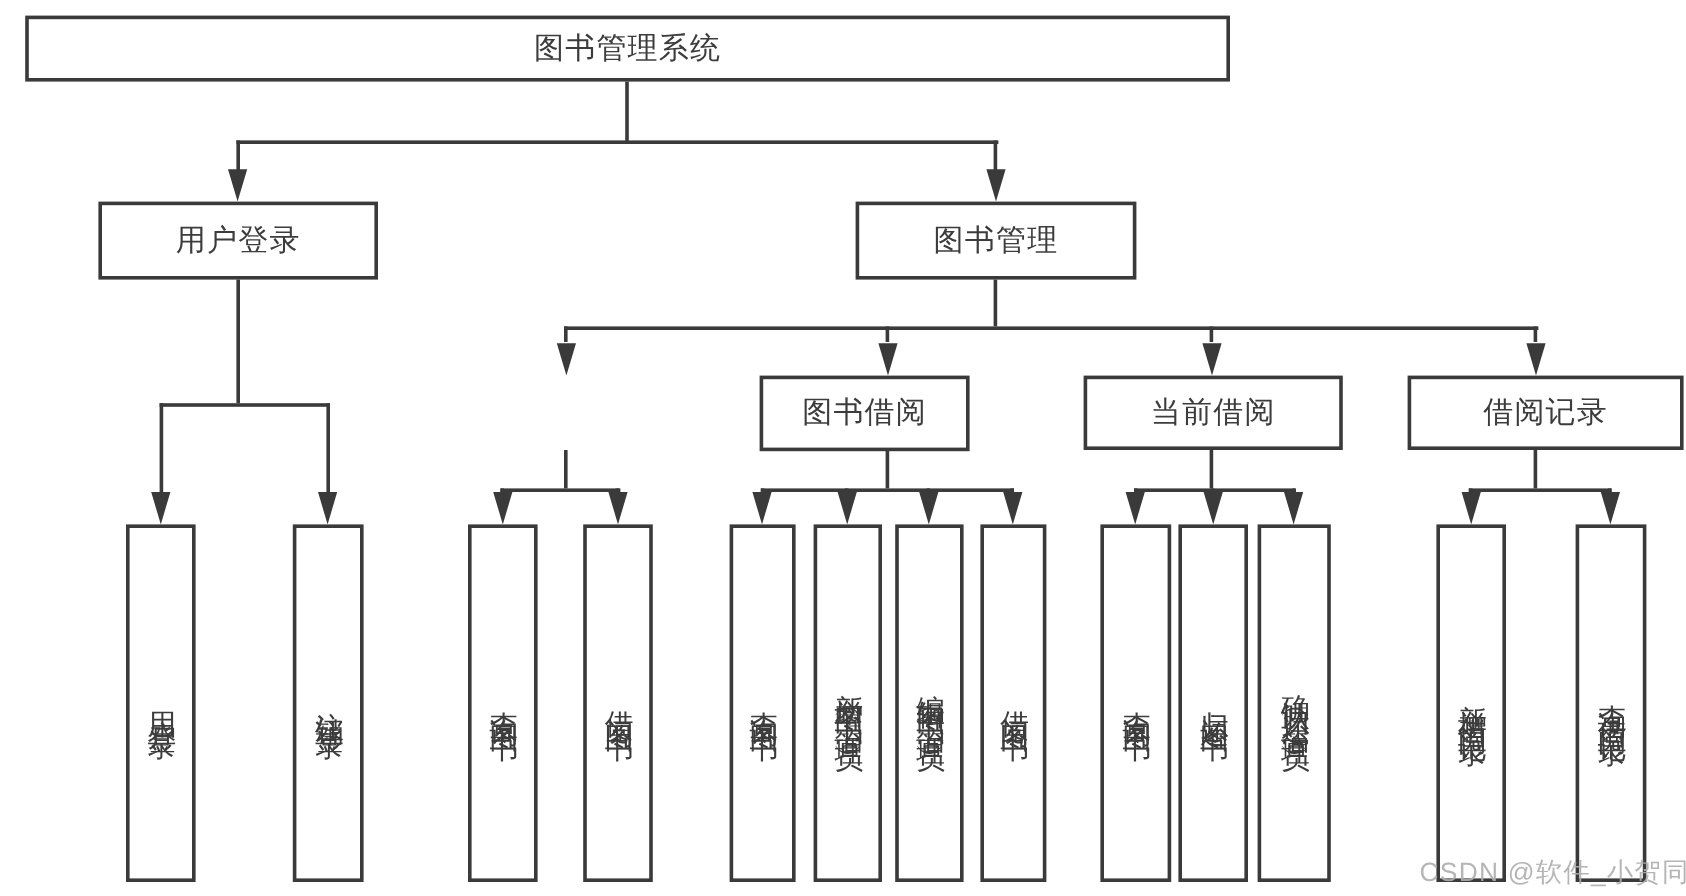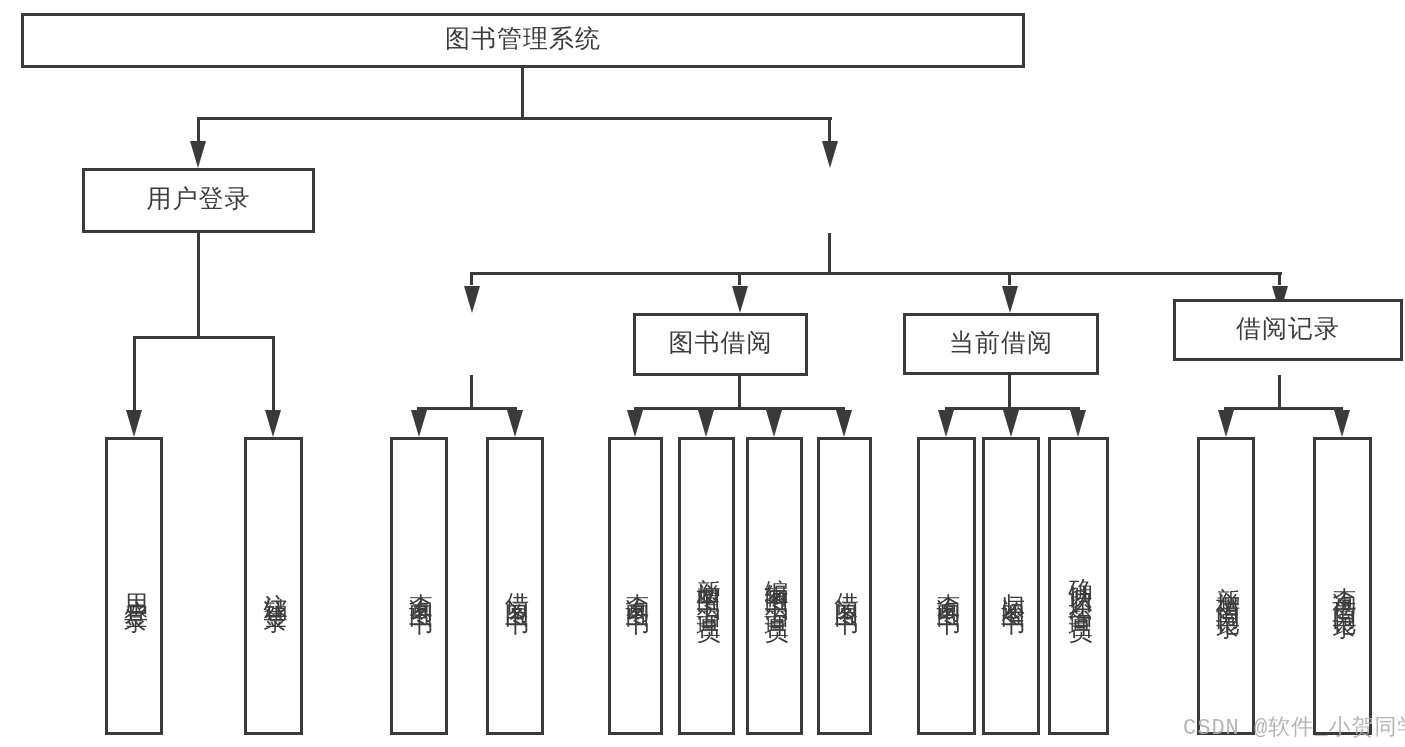--- a/index.html
+++ b/index.html
@@ -2,21 +2,21 @@
 <html><head>
 <meta charset="utf-8">
 <style>
   html, body { margin: 0; padding: 0; background: #ffffff; }
   .canvas {
     position: relative;
     width: 1405px;
     height: 747px;
     background: #ffffff;
     overflow: hidden;
-    font-family: Liberation Mono, monospace;
+    font-family: Liberation Sans, sans-serif;
   }
   .bx {
     position: absolute;
     box-sizing: border-box;
     border: 3px solid #3a3a3a;
     background: #ffffff;
     display: flex;
     align-items: center;
     justify-content: center;
     color: #3c3c3c;
@@ -65,20 +65,23 @@
   <div class="ln" style="left:521px;top:68px;width:3px;height:50px"></div>
   <div class="ln" style="left:197px;top:117px;width:635px;height:3px"></div>
   <div class="ln" style="left:197px;top:117px;width:3px;height:26px"></div>
   <div class="ln" style="left:828px;top:117px;width:3px;height:26px"></div>
   <div class="arrow" style="left:190px;top:141px"></div>
   <div class="arrow" style="left:822px;top:141px"></div>
 
   <div class="bx" style="left:82px;top:168px;width:233px;height:65px">
     <span class="h-label">用户登录</span>
   </div>
+  <div class="bx" style="left:713px;top:168px;width:234px;height:65px">
+    <span class="h-label">图书管理</span>
+  </div>
 
   <div class="ln" style="left:197px;top:233px;width:3px;height:103px"></div>
   <div class="ln" style="left:133px;top:336px;width:142px;height:3px"></div>
   <div class="ln" style="left:133px;top:336px;width:3px;height:75px"></div>
   <div class="ln" style="left:272px;top:336px;width:3px;height:75px"></div>
   <div class="arrow" style="left:126px;top:410px"></div>
   <div class="arrow" style="left:265px;top:410px"></div>
 
   <div class="ln" style="left:828px;top:233px;width:3px;height:39px"></div>
   <div class="ln" style="left:470px;top:272px;width:812px;height:3px"></div>
@@ -87,24 +90,24 @@
   <div class="ln" style="left:1008px;top:272px;width:3px;height:13px"></div>
   <div class="ln" style="left:1278px;top:272px;width:3px;height:13px"></div>
   <div class="arrow" style="left:464px;top:286px"></div>
   <div class="arrow" style="left:732px;top:286px"></div>
   <div class="arrow" style="left:1002px;top:286px"></div>
   <div class="arrow" style="left:1272px;top:286px"></div>
 
   <div class="bx" style="left:633px;top:313px;width:175px;height:63px">
     <span class="h-label">图书借阅</span>
   </div>
-  <div class="bx" style="left:903px;top:313px;width:196px;height:62px">
+  <div class="bx" style="left:903px;top:313px;width:216px;height:62px">
     <span class="h-label">当前借阅</span>
   </div>
-  <div class="bx" style="left:1173px;top:299px;width:230px;height:62px">
+  <div class="bx" style="left:1173px;top:313px;width:230px;height:62px">
     <span class="h-label">借阅记录</span>
   </div>
 
   <div class="ln" style="left:470px;top:375px;width:3px;height:32px"></div>
   <div class="ln" style="left:417px;top:407px;width:100px;height:3px"></div>
   <div class="ln" style="left:417px;top:407px;width:3px;height:5px"></div>
   <div class="ln" style="left:513px;top:407px;width:3px;height:5px"></div>
   <div class="arrow" style="left:411px;top:410px"></div>
   <div class="arrow" style="left:507px;top:410px"></div>
 

